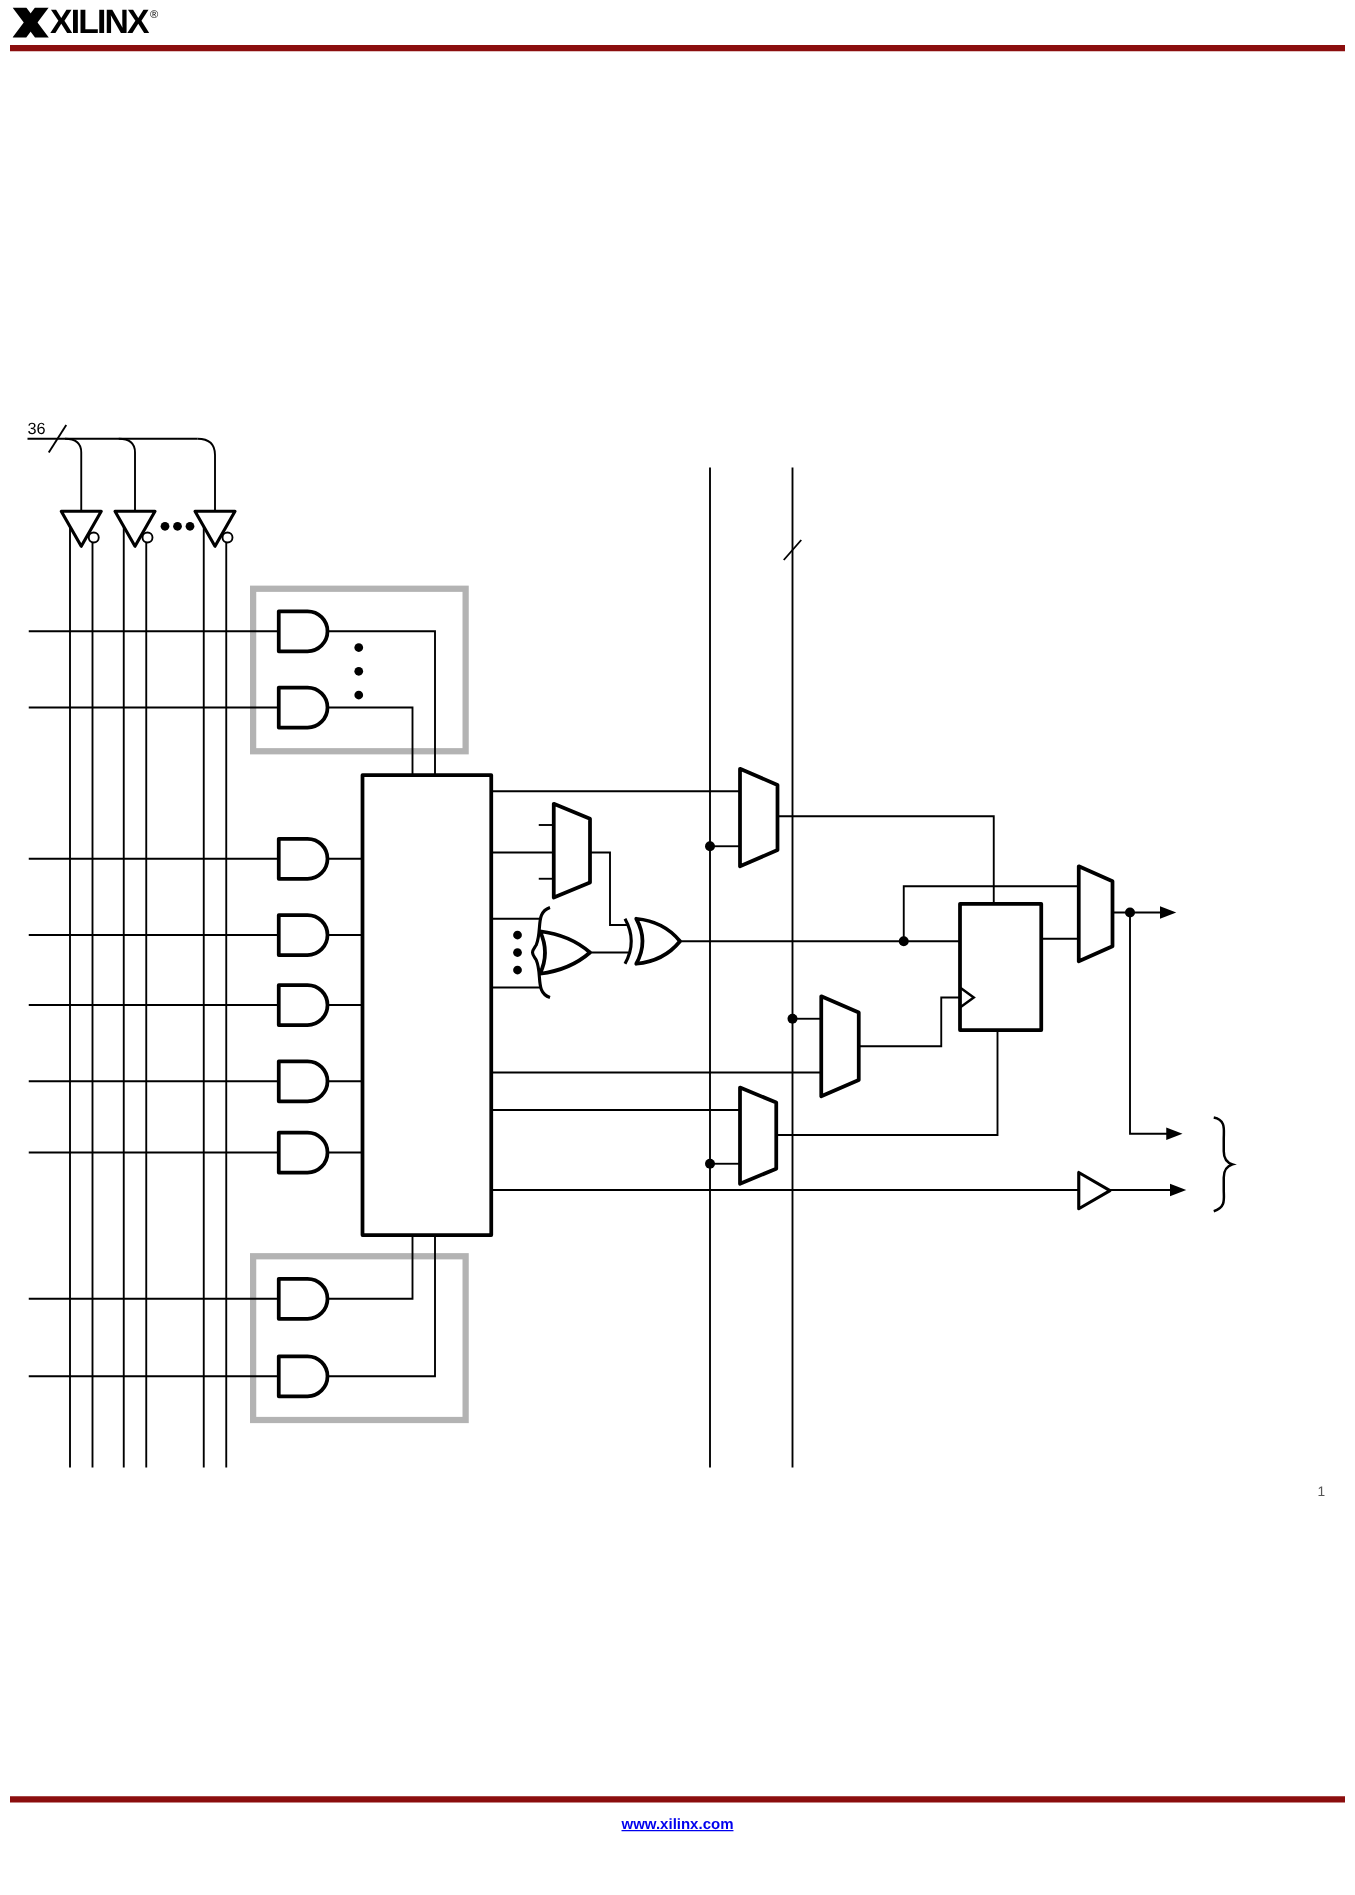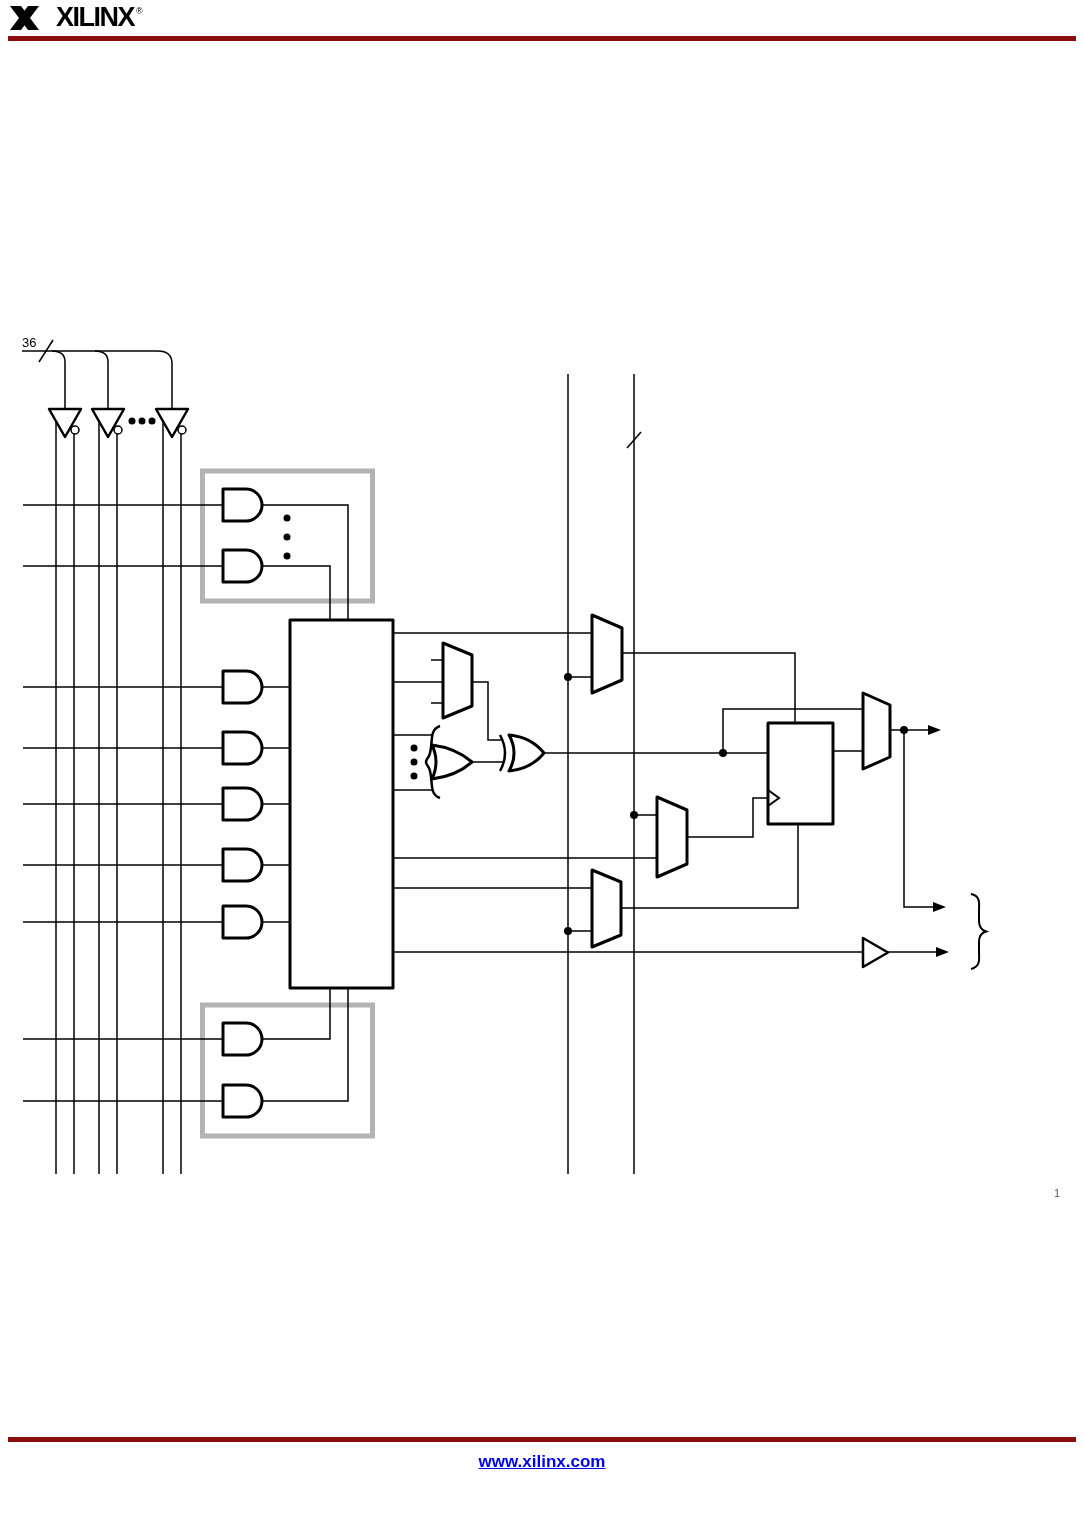--- a/index.html
+++ b/index.html
@@ -5,25 +5,25 @@
   html,body { margin:0; padding:0; }
   body {
     width:1084px; height:1516px; position:relative; background:#fff;
     font-family:"Liberation Sans", sans-serif; overflow:hidden;
   }
   .rule { position:absolute; left:8px; right:8px; height:5px; background:var(--rule_red,#8b0e0e); }
   .rule-top { top:36px; }
   .rule-bottom { top:1437px; }
   .logo { position:absolute; top:4px; left:10px; display:flex; align-items:flex-start; }
   .logo-x { margin-top:2px; }
-  .brand { font-size:27px; font-weight:bold; letter-spacing:-1.5px; color:#000; line-height:26px; margin-left:16px; }
+  .brand { font-size:27px; font-weight:bold; letter-spacing:-1.5px; color:#000; line-height:26px; margin-left:0; }
   .reg { font-size:9px; line-height:10px; margin-left:2px; margin-top:2px; }
   .diagram { position:absolute; top:0; left:0; }
   .site-link { position:absolute; top:1452px; left:0; right:0; text-align:center;
-    font-size:17px; font-weight:bold; color:var(--link_blue,#0000ee); text-decoration:underline; cursor:pointer; }
+    font-size:12px; font-weight:bold; color:var(--link_blue,#0000ee); text-decoration:underline; cursor:pointer; }
   
   .w   { fill:none; stroke:#000; stroke-width:1.5; }
   .g3  { fill:#fff; stroke:#000; stroke-width:3; stroke-linejoin:round; }
   .g25 { fill:#fff; stroke:#000; stroke-width:2.5; stroke-linejoin:round; }
   .arc { fill:none; stroke:#000; stroke-width:2.5; }
   .thin{ fill:none; stroke:#000; stroke-width:2; }
   .dot { fill:#000; stroke:none; }
   .gray{ fill:none; stroke:var(--box_gray,#b3b3b3); stroke-width:5; }
   .bub { fill:#fff; stroke:#000; stroke-width:1.5; }
   .ah  { fill:#000; stroke:none; }

